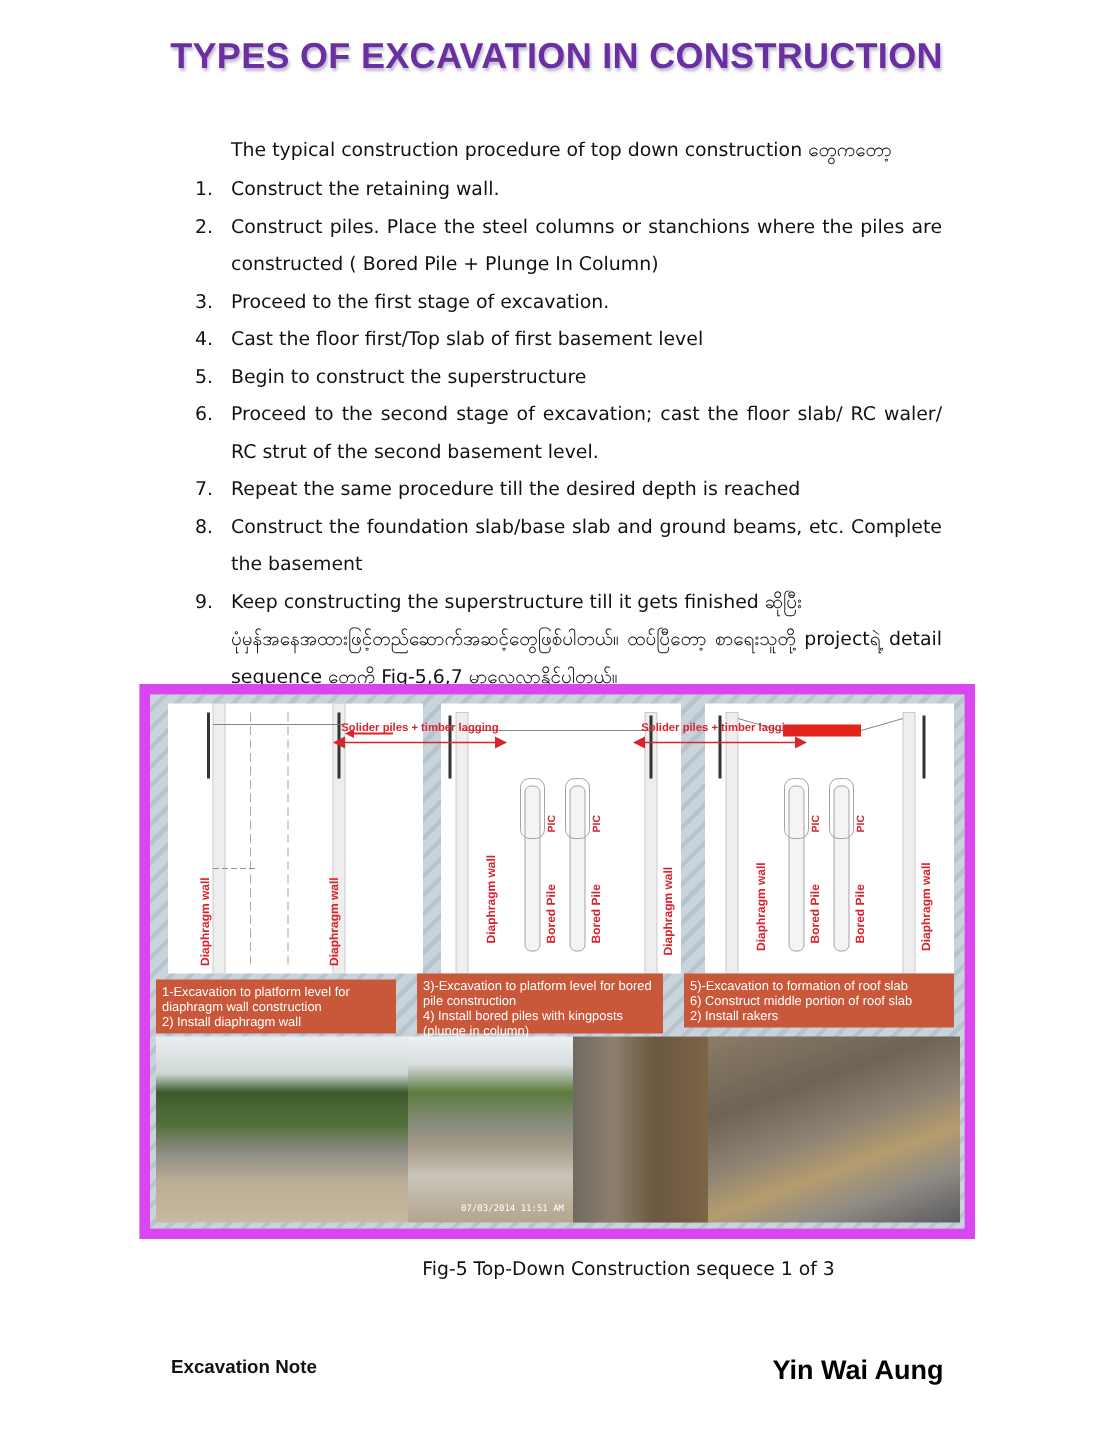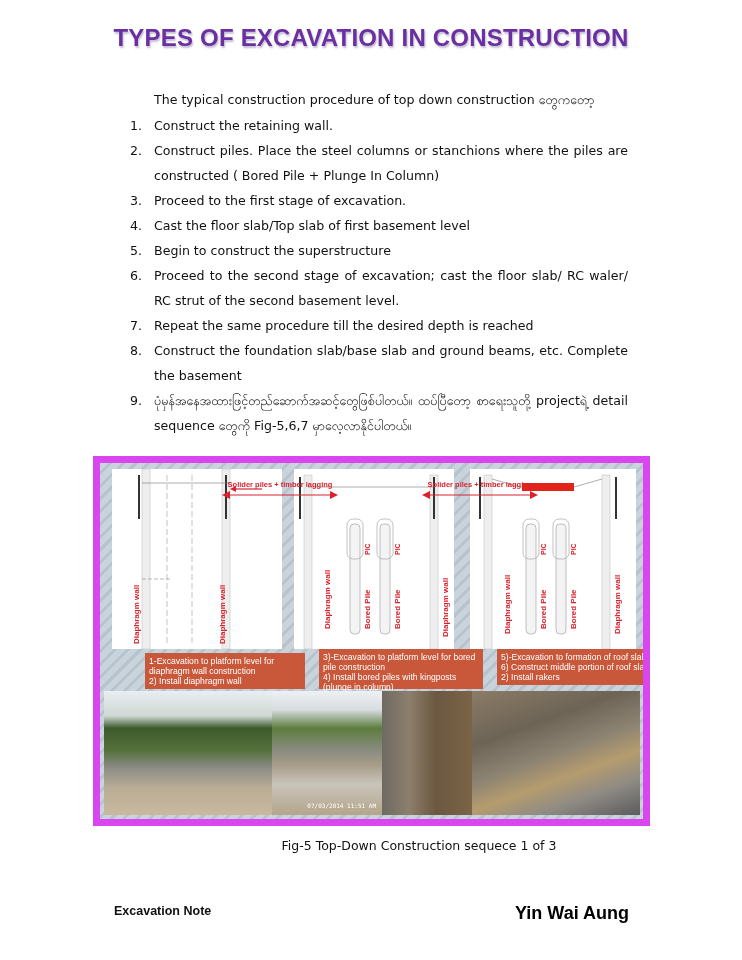--- a/index.html
+++ b/index.html
@@ -10,21 +10,21 @@
   ol.steps li{display:flex;}
   ol.steps .num{width:24px;flex:0 0 24px;}
   ol.steps .txt{flex:1;text-align:justify;}
   .myanmar{display:block;text-align:justify;}
   .figure{position:absolute;left:93px;top:456px;width:543px;height:356px;background:#c7ccd2;border:7px solid #d946ef;overflow:hidden;}
   .panel{position:absolute;top:6px;height:180px;background:#fff;}
   .p1{left:12px;width:170px;}
   .p2{left:194px;width:160px;}
   .p3{left:370px;width:166px;}
   .hatch{position:absolute;inset:0;background:repeating-linear-gradient(135deg,#c9d3dc 0 6px,#b7c3cd 6px 9px);}
-  .cap{position:absolute;background:#c9573a;color:#fff;font-family:"Liberation Sans",sans-serif;font-size:8.6px;line-height:10px;padding:3px 4px;box-sizing:border-box;margin-left:41px;}
+  .cap{position:absolute;background:#c9573a;color:#fff;font-family:"Liberation Sans",sans-serif;font-size:8.6px;line-height:10px;padding:3px 4px;box-sizing:border-box;}
   .c1{left:4px;top:190px;width:160px;height:36px;}
   .c2{left:178px;top:186px;width:164px;height:40px;}
   .c3{left:356px;top:186px;width:180px;height:36px;}
   .photo{position:absolute;top:228px;height:124px;}
   .ph1{left:4px;width:168px;background:linear-gradient(180deg,#e9eef1 0%,#cfd8d4 20%,#3d5a2c 30%,#54713b 48%,#8c8c86 62%,#b9ad95 78%,#c8b99e 100%);}
   .ph2{left:172px;width:200px;background:linear-gradient(180deg,#eef1f3 0%,#d8dde0 15%,#5d7d3e 30%,#8a8c80 48%,#a89d8a 60%,#c9c4ba 75%,#b4a58c 100%);}
   .ph2 .wall{position:absolute;right:0;top:0;width:90px;height:124px;background:linear-gradient(90deg,#6e6a62 0,#8c7f6d 30%,#6b5840 60%,#7b6447 100%);}
   .ph3{left:372px;width:168px;background:linear-gradient(160deg,#8c7b66 0%,#6d6456 30%,#8d8373 50%,#b59c6e 65%,#8f8b84 80%,#5b5b5e 100%);}
   .date{position:absolute;right:96px;bottom:6px;font-size:6px;color:#fff;font-family:"DejaVu Sans Mono",monospace;}
   .figcap{position:absolute;left:0;width:742px;top:838px;text-align:center;font-size:12.5px;padding-left:48px;}
@@ -47,41 +47,41 @@
   <li>
       <span class="num">2.</span>
       <span class="txt">Construct piles. Place the steel columns or stanchions where the piles are constructed ( Bored Pile + Plunge In Column)</span>
     </li>
   <li>
       <span class="num">3.</span>
       <span class="txt">Proceed to the first stage of excavation.</span>
     </li>
   <li>
       <span class="num">4.</span>
-      <span class="txt">Cast the floor slab/Top slab of first basement level</span>
+      <span class="txt">Cast the floor first/Top slab of first basement level</span>
     </li>
   <li>
       <span class="num">5.</span>
       <span class="txt">Begin to construct the superstructure</span>
     </li>
   <li>
       <span class="num">6.</span>
       <span class="txt">Proceed to the second stage of excavation; cast the floor slab/ RC waler/ RC strut of the second basement level.</span>
     </li>
   <li>
       <span class="num">7.</span>
       <span class="txt">Repeat the same procedure till the desired depth is reached</span>
     </li>
   <li>
       <span class="num">8.</span>
       <span class="txt">Construct the foundation slab/base slab and ground beams, etc. Complete the basement</span>
     </li>
   <li>
       <span class="num">9.</span>
-      <span class="txt"><span class="myanmar">ပုံမှန်အနေအထားဖြင့်တည်ဆောက်အဆင့်တွေဖြစ်ပါတယ်။ ထပ်ပြီတော့ စာရေးသူတို့ projectရဲ့ detail sequence တွေကို Fig-5,6,7 မှာလေ့လာနိုင်ပါတယ်။</span></span>
+      <span class="txt"><span>Keep constructing the superstructure till it gets finished ဆိုပြီး</span><span class="myanmar">ပုံမှန်အနေအထားဖြင့်တည်ဆောက်အဆင့်တွေဖြစ်ပါတယ်။ ထပ်ပြီတော့ စာရေးသူတို့ projectရဲ့ detail sequence တွေကို Fig-5,6,7 မှာလေ့လာနိုင်ပါတယ်။</span></span>
     </li>
 </ol>
 
 <div class="figure">
   <div class="hatch"></div>
 
   <div class="panel p1">
     <svg width="170" height="180" viewBox="0 0 170 180">
       <rect x="30" y="0" width="8" height="180" fill="#eee" stroke="#bbb" stroke-width="0.5"></rect>
       <rect x="110" y="0" width="8" height="180" fill="#eee" stroke="#bbb" stroke-width="0.5"></rect>

